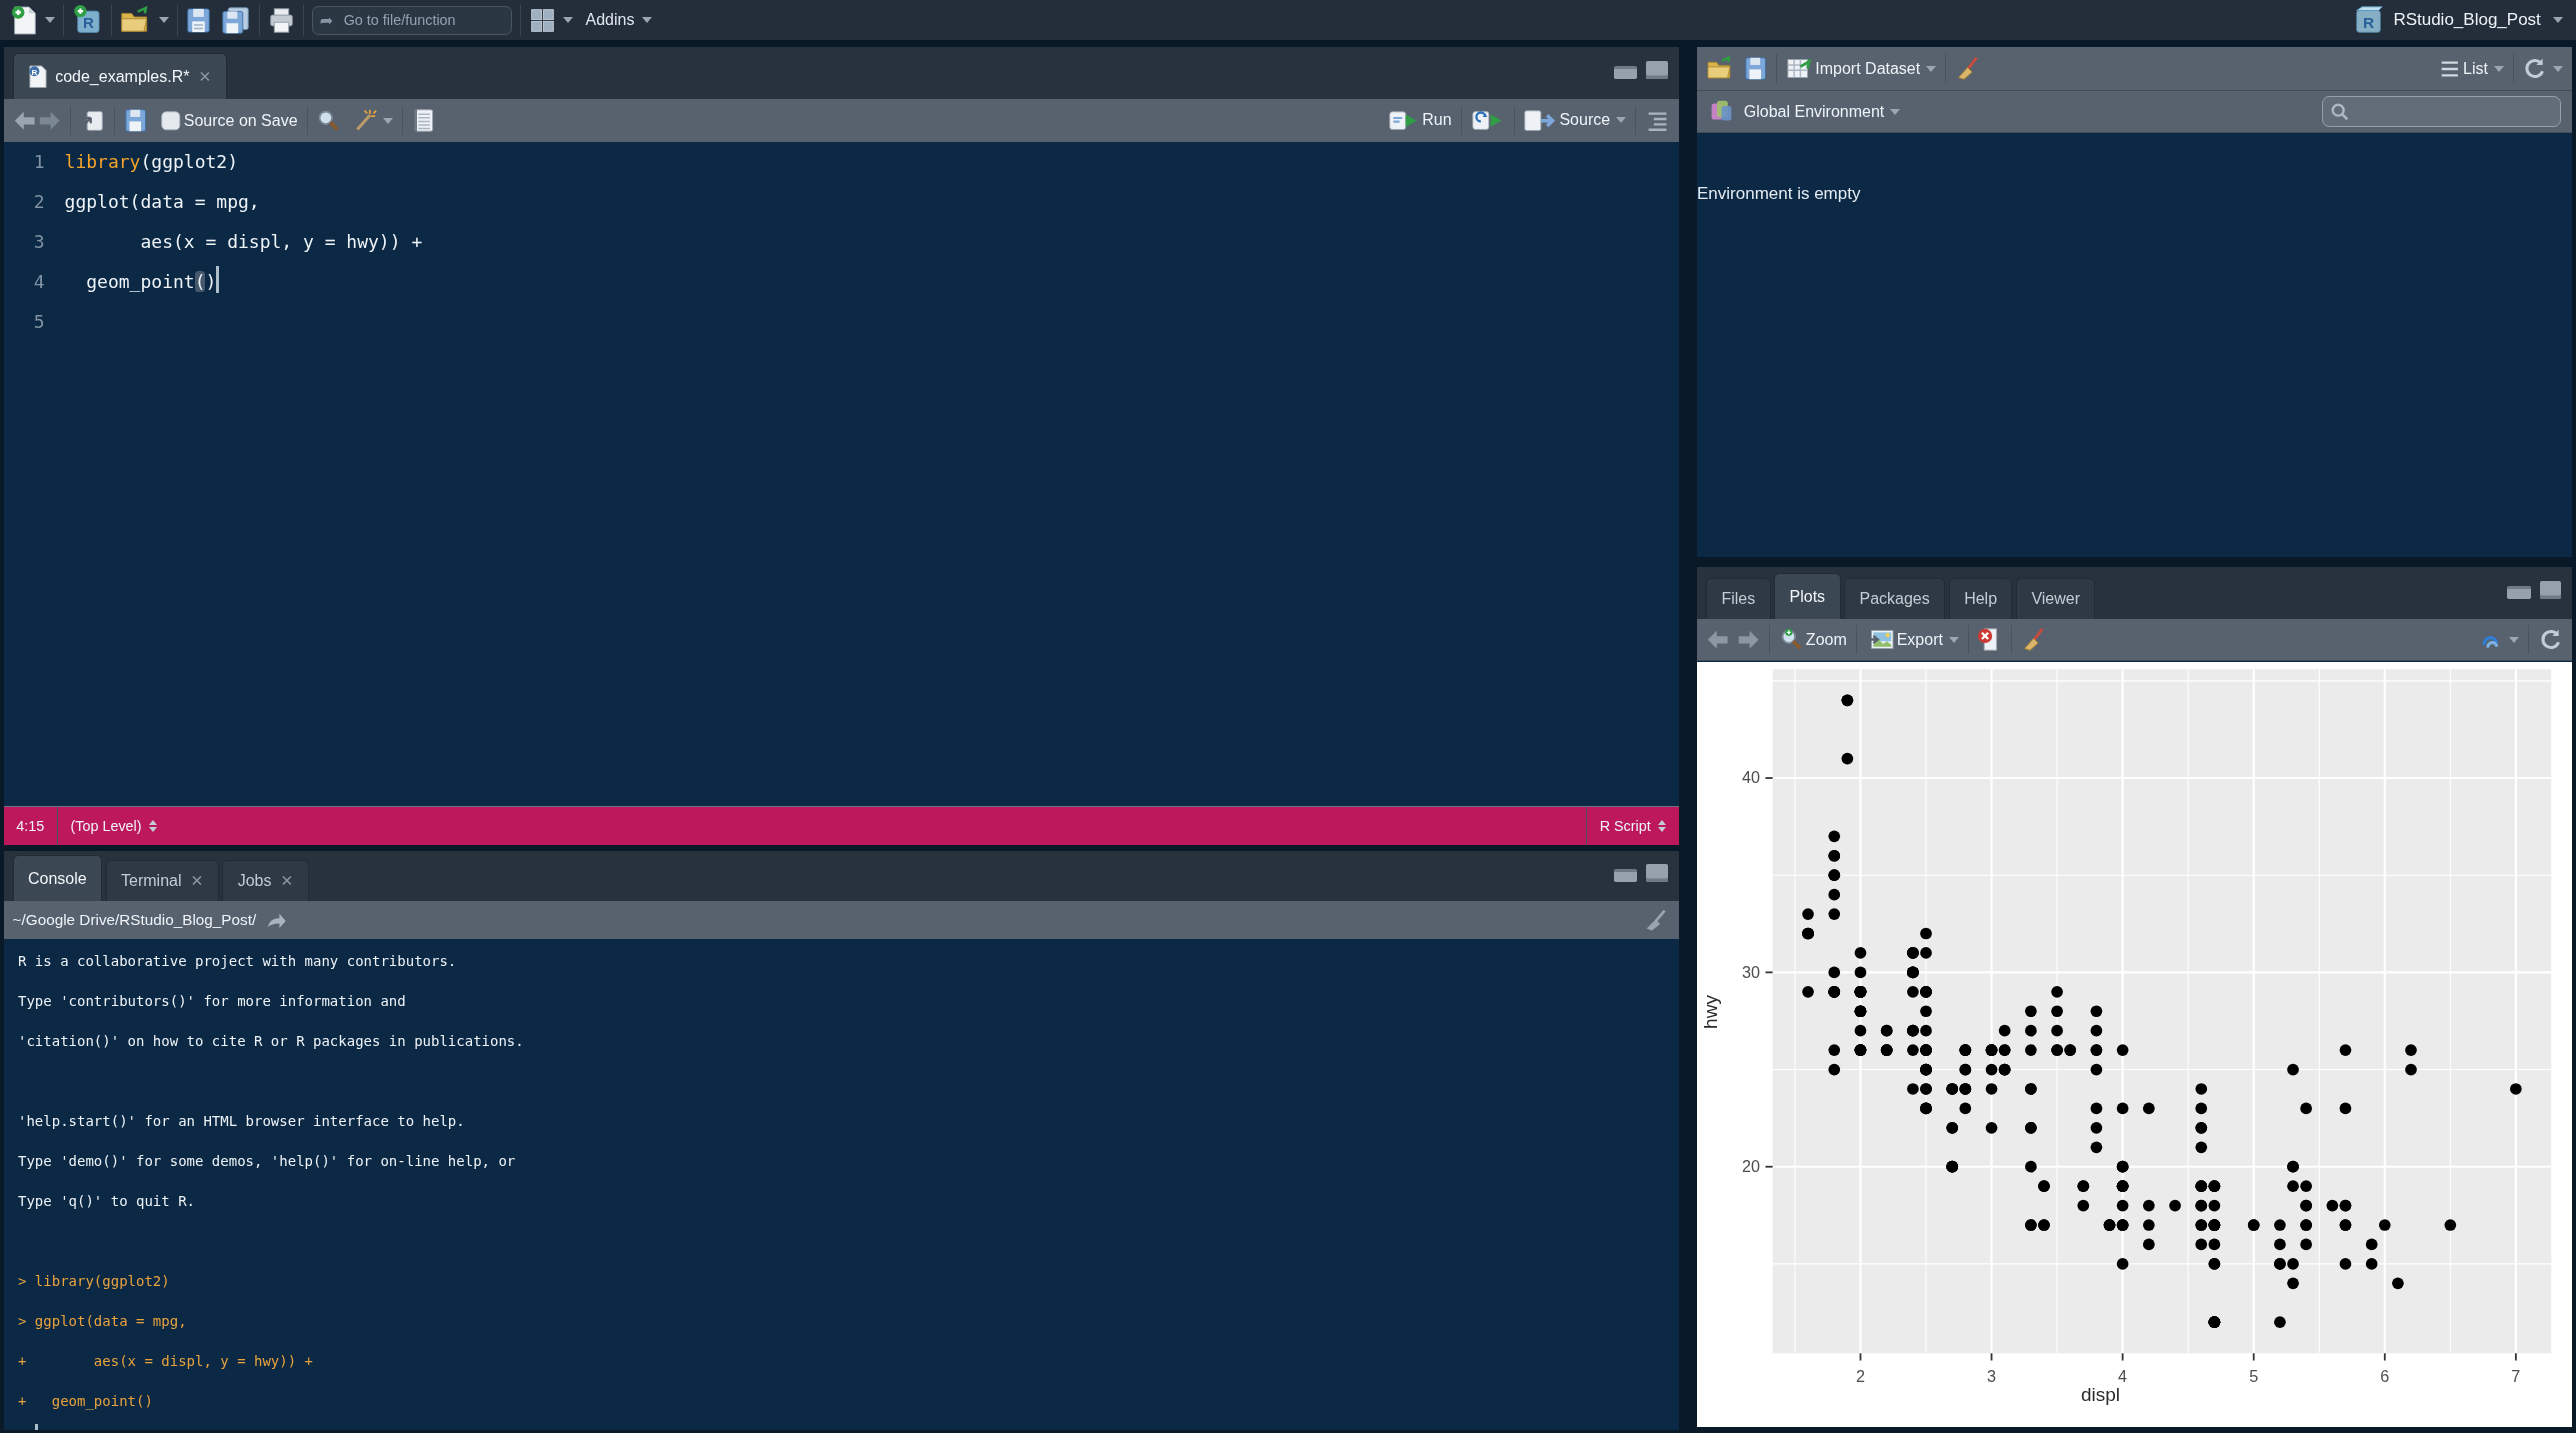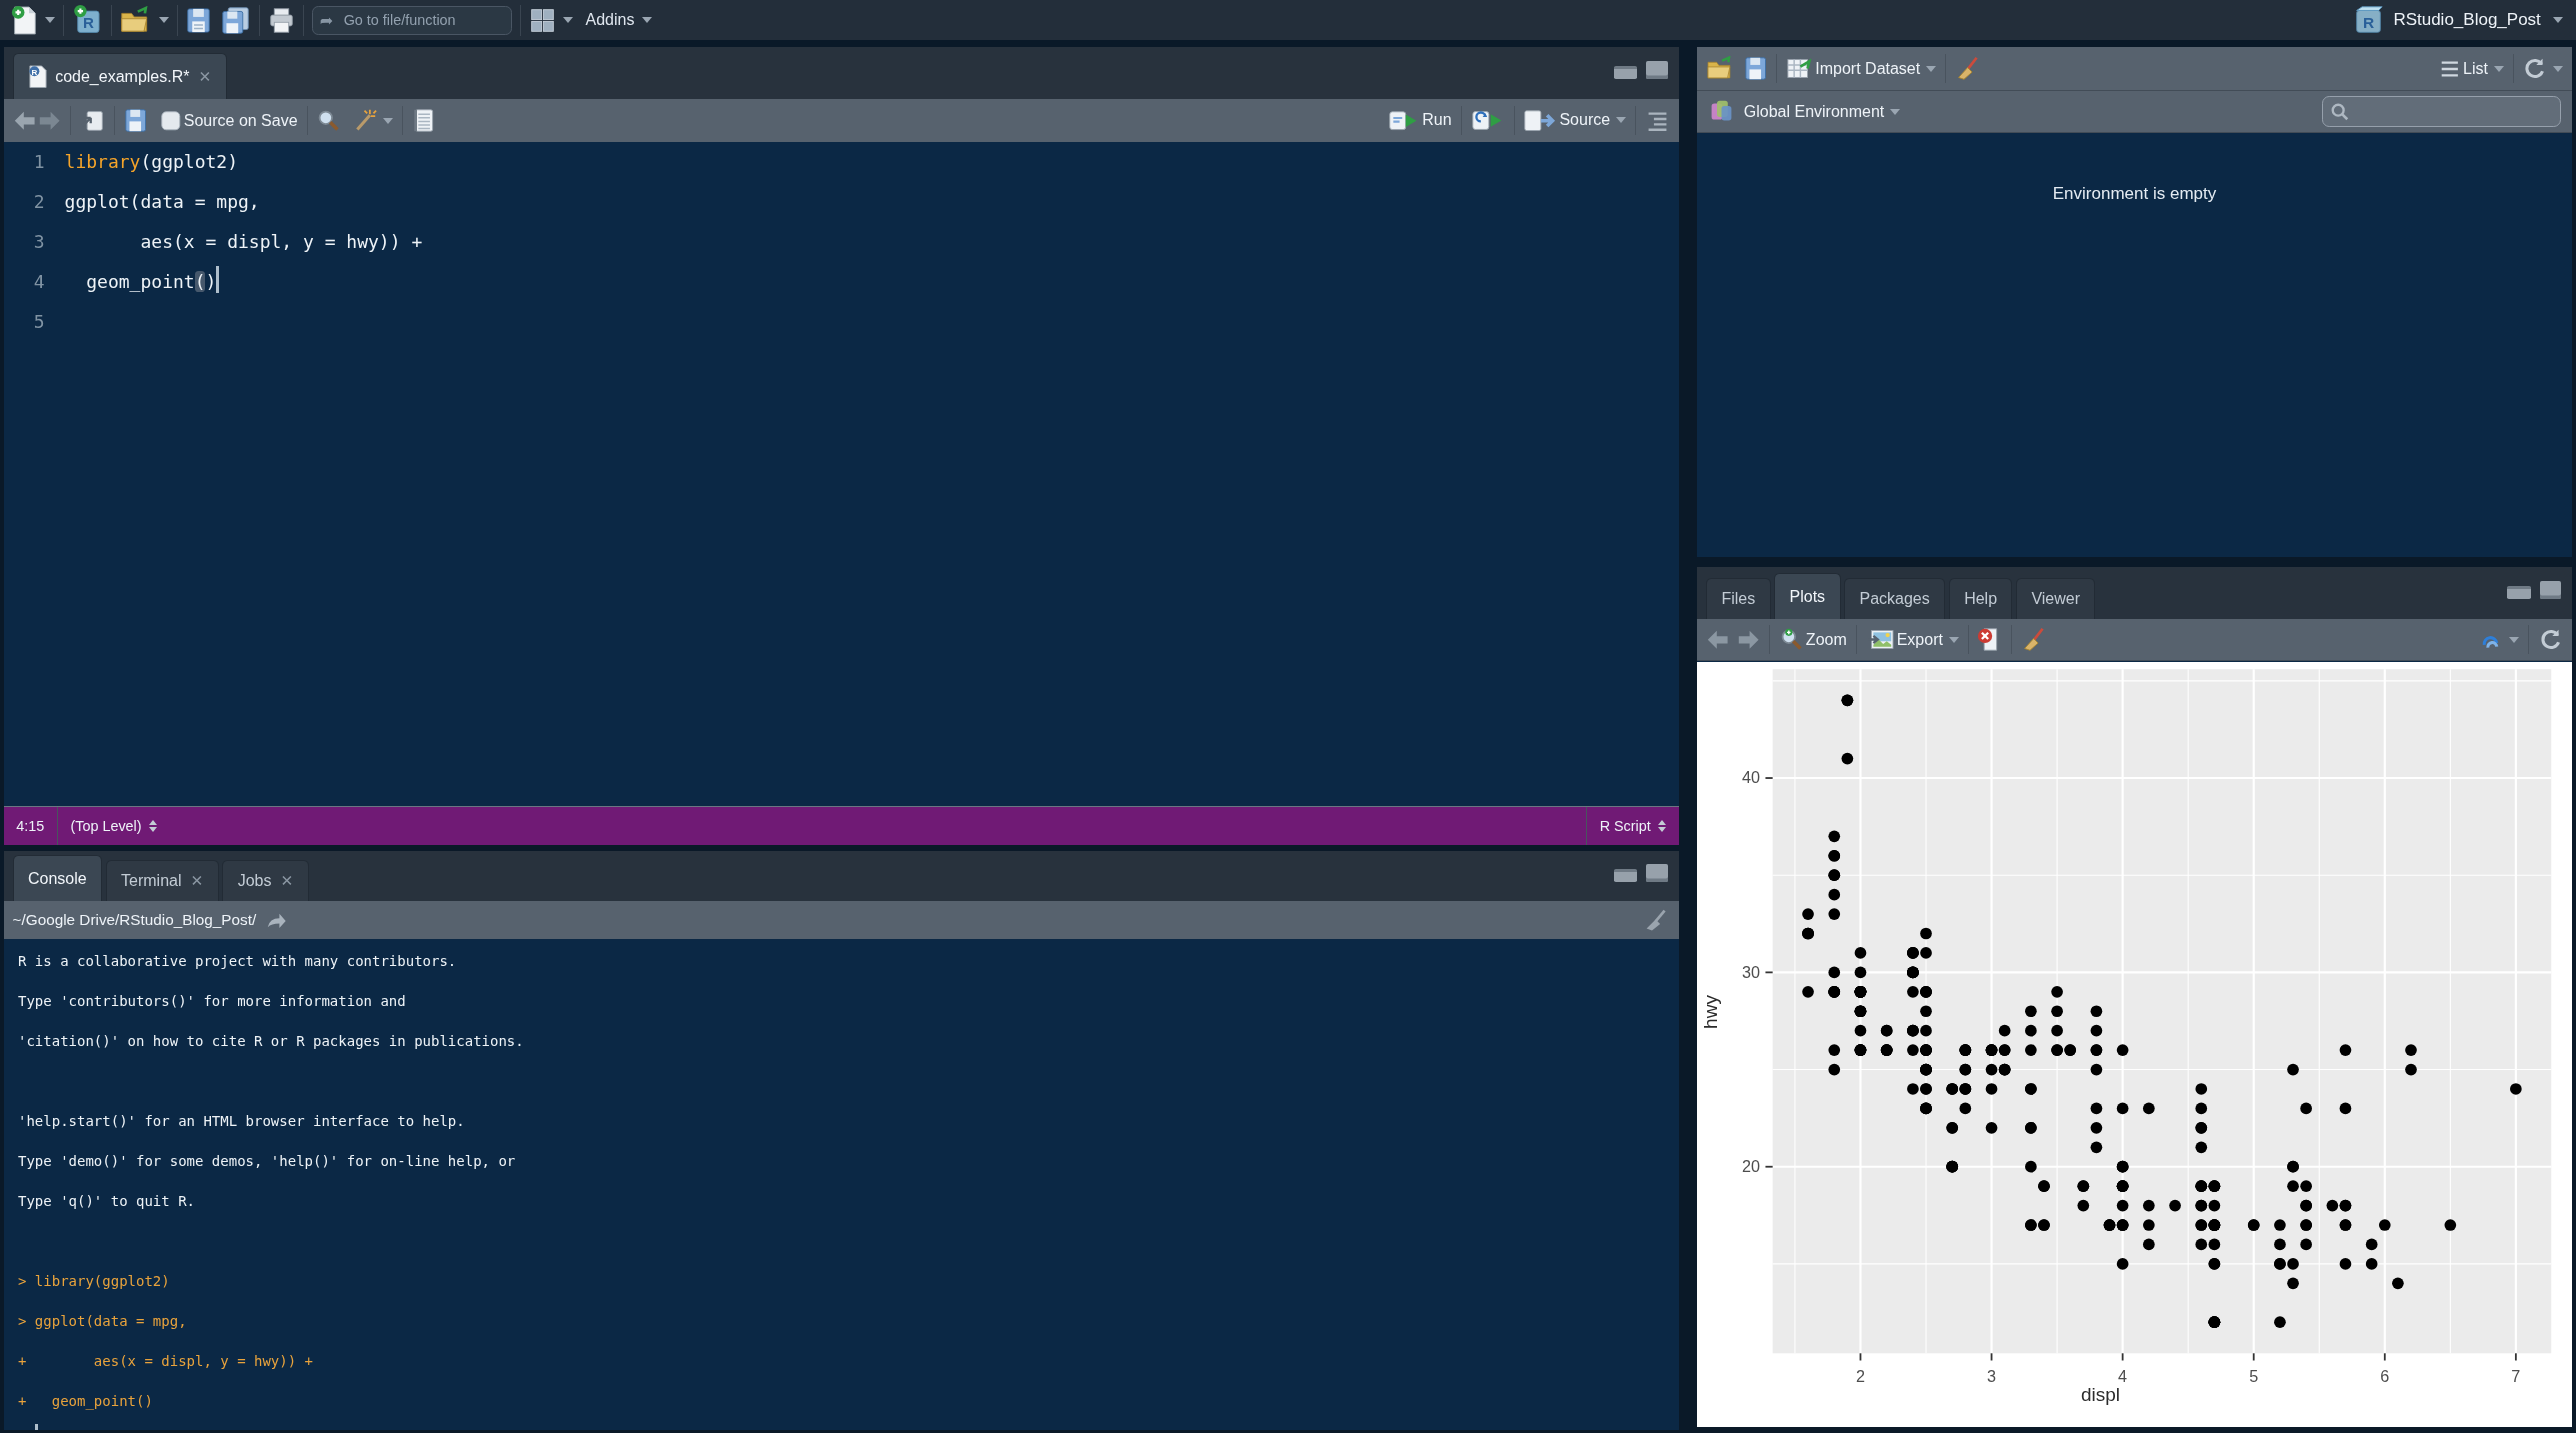--- a/index.html
+++ b/index.html
@@ -39,38 +39,38 @@
   .spacer{flex:1;}
   
   #editor-code{position:absolute;left:0;right:0;top:95px;bottom:38px;background:#0b2845;
                font-family:"DejaVu Sans Mono",monospace;font-size:18px;}
   .code-line{display:flex;height:40px;line-height:40px;white-space:pre;}
   .gut{width:41px;text-align:right;color:#8093a3;flex:none;}
   .code-txt{padding-left:20px;color:#eef3f7;}
   .kw{color:#f5a42a;}
   .brace-hl{background:#46586c;border-radius:3.6px;}
   .cursor{display:inline-block;width:2.7px;height:27px;background:#aebecb;vertical-align:-5.4px;}
-  .statusbar{position:absolute;left:0;right:0;bottom:0;height:38px;background:#701a75;
+  .statusbar{position:absolute;left:0;right:0;bottom:0;height:38px;background:#be185d;
              border-top:0.9px solid #6b7682;display:flex;color:#eef3f8;font-size:14.4px;}
   .status-cell{padding:0 12.6px;height:100%;display:flex;align-items:center;border-right:0.9px solid #49535e;}
   .updn{display:inline-flex;flex-direction:column;gap:2.7px;margin-left:7.2px;}
   .updn i{width:0;height:0;border-left:4.5px solid transparent;border-right:4.5px solid transparent;}
   .updn .u{border-bottom:5.4px solid #c3ccd5;}
   .updn .d{border-top:5.4px solid #c3ccd5;}
   
   #console-text{position:absolute;left:0;right:0;top:88px;bottom:0;background:#0b2845;
                 font-family:"DejaVu Sans Mono",monospace;font-size:14px;padding:1.8px 0 0 14.4px;}
   .con-line{height:40px;line-height:40px;white-space:pre;color:#eef3f7;}
   .con-line.input{color:#e9a33c;}
   
   .scopebar{height:41px;background:#57626e;border-bottom:0.9px solid #424c57;display:flex;
             align-items:center;padding:0 10.8px;color:#eef3f8;font-size:16px;}
   #env-search{margin-left:auto;width:223px;height:29px;background:#626d79;border:0.9px solid #96a0ac;
               border-radius:7.2px;display:flex;align-items:center;padding:0 7.2px;}
-  #env-empty{position:absolute;left:0;right:0;top:137px;text-align:center;color:#e4ebf2;font-size:17px;}
+  #env-empty{position:absolute;left:0;right:0;top:137px;text-align:left;color:#e4ebf2;font-size:17px;}
   
   #plot-area{position:absolute;left:0;right:0;top:95px;bottom:0;background:#ffffff;}
   .axis-title{position:absolute;color:#2b2b2b;font-size:19px;}
   
   .ic{display:inline-block;vertical-align:middle;}
   text{font-family:"Liberation Sans",sans-serif;}
 </style>
 </head>
 <body>
 

